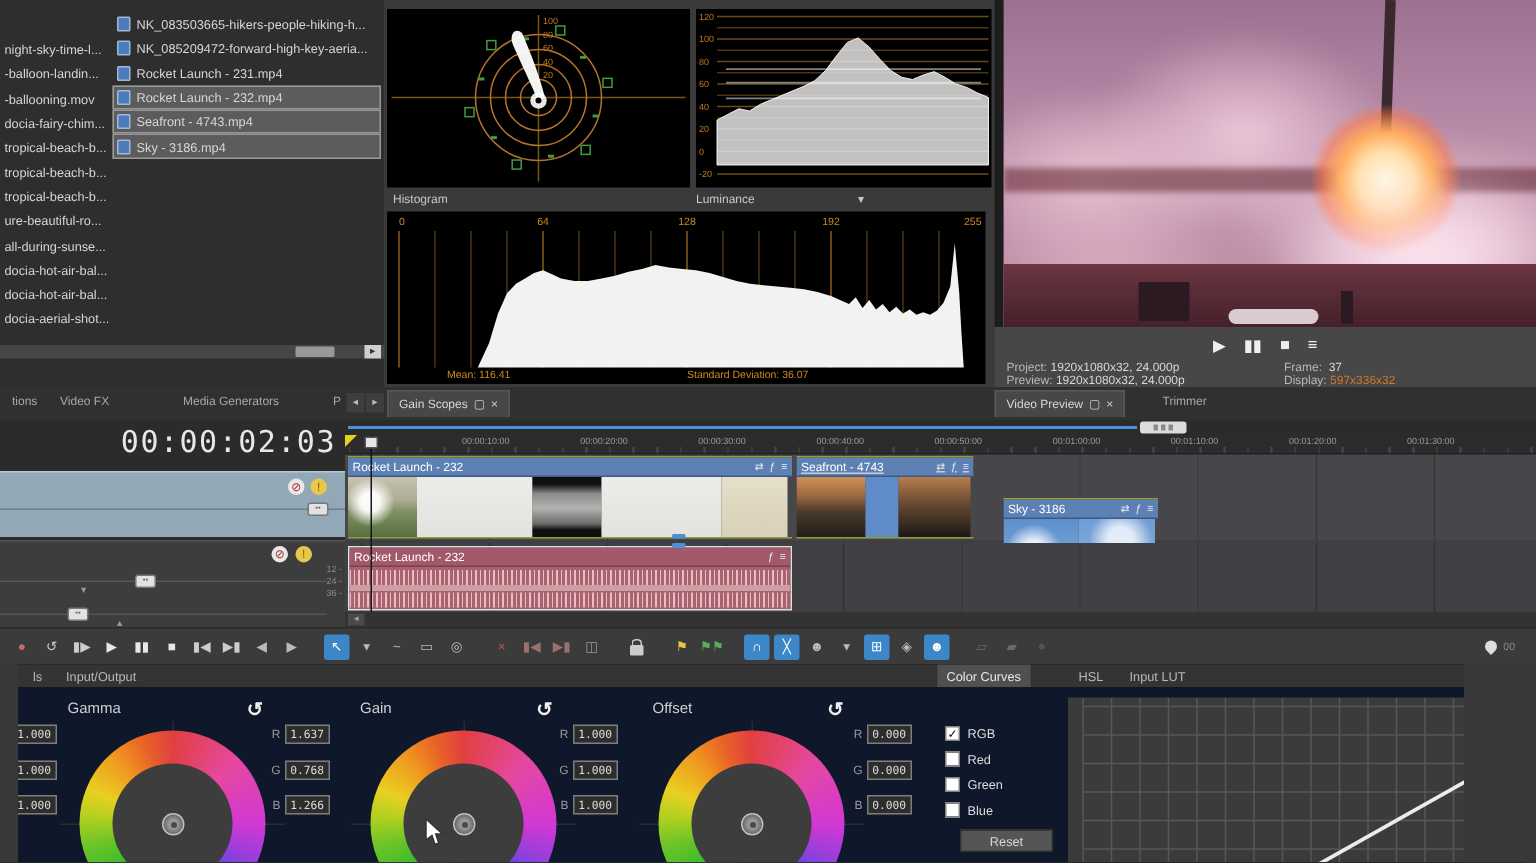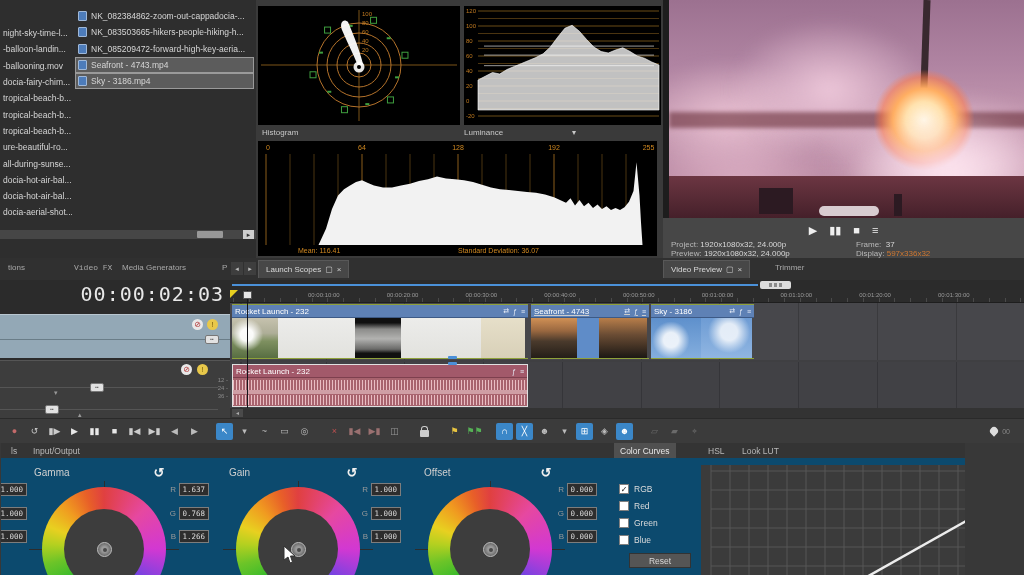--- a/index.html
+++ b/index.html
@@ -128,21 +128,21 @@
       border-radius:2px;flex:0 0 auto;}
   .tbtn.active{background:#3b87c8;}
   .tbtn.gap{margin-left:10px;}
   .lockb{width:9px;height:7px;background:#ccc;border-radius:1px;position:relative;margin-top:4px;}
   .lockb:before{content:"";position:absolute;top:-4px;left:1px;width:5px;height:5px;border:1.5px solid #ccc;
       border-bottom:none;border-radius:3px 3px 0 0;}
   .pinb{width:8px;height:8px;background:#ddd;border-radius:50% 50% 50% 0;transform:rotate(-45deg);}
   .tb-right{margin-left:auto;display:flex;align-items:center;gap:4px;padding-right:14px;color:#888;font-size:7px;}
 
   
-  .grading{position:absolute;left:1px;top:443px;width:964px;height:132px;background:#0c4a6e;overflow:hidden;}
+  .grading{position:absolute;left:12px;top:443px;width:964px;height:132px;background:#0f172a;overflow:hidden;}
   .g-tabs{position:absolute;left:0;top:0;width:1024px;height:15px;background:#343434;font-size:8.5px;color:#b8b8b8;}
   .g-tab{position:absolute;top:0;height:15px;display:flex;align-items:center;padding:0 6px;}
   .g-tab.active{background:#505050;color:#e8e8e8;}
   .wheel-label{position:absolute;font-size:10px;color:#cfcfcf;}
   .reset-arrow{position:absolute;font-size:13px;color:#f0f0f0;font-weight:bold;width:16px;height:16px;text-align:center;}
   .wheel{position:absolute;width:124px;height:124px;border-radius:50%;
       background:conic-gradient(from 0deg,#e04040 0deg,#e648a0 45deg,#d238d2 90deg,#7a42e0 125deg,#2e56e6 155deg,#2342c2 185deg,#2aa24a 205deg,#2cb82c 225deg,#6cc428 255deg,#b4d020 275deg,#e8d020 292deg,#f09a20 318deg,#e86028 342deg,#e04040 360deg);}
   .wheel .hole{position:absolute;left:22px;top:22px;width:80px;height:80px;border-radius:50%;background:#3d3d3d;}
   .crossh,.crossv{position:absolute;background:#2c2c2c;}
   .crossh{width:150px;height:1px;}
@@ -179,29 +179,33 @@
         <div class="file-row">tropical-beach-b...</div>
         <div class="file-row">ure-beautiful-ro...</div>
         <div class="file-row">all-during-sunse...</div>
         <div class="file-row">docia-hot-air-bal...</div>
         <div class="file-row">docia-hot-air-bal...</div>
         <div class="file-row">docia-aerial-shot...</div>
       </div>
     <div class="file-col right-col" id="rightFiles">
         <div class="file-row">
           <span class="file-icon"></span>
-          <span>NK_082384862-zoom-out-cappadocia-...</span>
-        </div>
-        <div class="file-row">
-          <span class="file-icon"></span>
           <span>NK_083503665-hikers-people-hiking-h...</span>
         </div>
         <div class="file-row">
           <span class="file-icon"></span>
           <span>NK_085209472-forward-high-key-aeria...</span>
+        </div>
+        <div class="file-row">
+          <span class="file-icon"></span>
+          <span>Rocket Launch - 231.mp4</span>
+        </div>
+        <div class="file-row selected">
+          <span class="file-icon"></span>
+          <span>Rocket Launch - 232.mp4</span>
         </div>
         <div class="file-row selected">
           <span class="file-icon"></span>
           <span>Seafront - 4743.mp4</span>
         </div>
         <div class="file-row selected">
           <span class="file-icon"></span>
           <span>Sky - 3186.mp4</span>
         </div>
       </div>
@@ -330,28 +334,28 @@
       <div class="pv-col2">
         <div><span>Frame:</span>&nbsp;&nbsp;<span class="val">37</span></div>
         <div><span>Display:</span> <span class="orange">597x336x32</span></div>
       </div>
     </div>
   </div>
 
   <div class="tabstrip">
     <div id="leftDockTabs">
         <div class="dock-tab" style="left: 8px;">tions</div>
-        <div class="dock-tab" style="left: 74px; font-family: Liberation Mono, monospace;">Video FX</div>
+        <div class="dock-tab" style="left: 40px;">Video FX</div>
         <div class="dock-tab" style="left: 122px;">Media Generators</div>
         <div class="dock-tab" style="left: 222px;">P</div>
       </div>
     <div class="doc-tabbtn" style="left:231px">◂</div>
     <div class="doc-tabbtn" style="left:244px">▸</div>
     <div class="win-tab" style="left:258px">
-      <span>Launch Scopes</span>
+      <span>Gain Scopes</span>
       <span class="ticon">▢</span>
       <span class="ticon">×</span>
     </div>
     <div class="win-tab" style="left:663px">
       <span>Video Preview</span>
       <span class="ticon">▢</span>
       <span class="ticon">×</span>
     </div>
     <div class="dock-tab" style="left:775px">Trimmer</div>
   </div>
@@ -425,21 +429,21 @@
               <span class="ci">⇄</span>
               <span class="ci">ƒ</span>
               <span class="ci">≡</span>
             </div>
             <div class="thumbs">
               <div class="th th-sunset" style="width: 46px;"></div>
               <div class="th th-select" style="width: 22px;"></div>
               <div class="th th-sunsetdark" style="width: 48px;"></div>
             </div>
           </div>
-          <div class="vclip" style="left: 421px; width: 103px;">
+          <div class="vclip" style="left: 439px; width: 103px; margin-top: 28px;">
             <div class="clip-head">
               <span class="nm">Sky - 3186</span>
               <span class="ci">⇄</span>
               <span class="ci">ƒ</span>
               <span class="ci">≡</span>
             </div>
             <div class="thumbs">
               <div class="th th-sky" style="width: 50px;"></div>
               <div class="th th-sky2" style="width: 51px;"></div>
             </div>
@@ -509,21 +513,21 @@
         <span>00</span>
       </div>
     </div>
 
   <div class="grading">
     <div class="g-tabs" id="gTabs">
         <div class="g-tab" style="left: 4px;">ls</div>
         <div class="g-tab" style="left: 26px;">Input/Output</div>
         <div class="g-tab active" style="left: 613px;">Color Curves</div>
         <div class="g-tab" style="left: 701px;">HSL</div>
-        <div class="g-tab" style="left: 735px;">Look LUT</div>
+        <div class="g-tab" style="left: 735px;">Input LUT</div>
       </div>
     <div id="wheelArea">
         <div class="liftbox" style="left: -18px; top: 40px;">
           <div class="vbox" style="width: 44px;">1.000</div>
         </div>
         <div class="liftbox" style="left: -18px; top: 64px;">
           <div class="vbox" style="width: 44px;">1.000</div>
         </div>
         <div class="liftbox" style="left: -18px; top: 87px;">
           <div class="vbox" style="width: 44px;">1.000</div>

